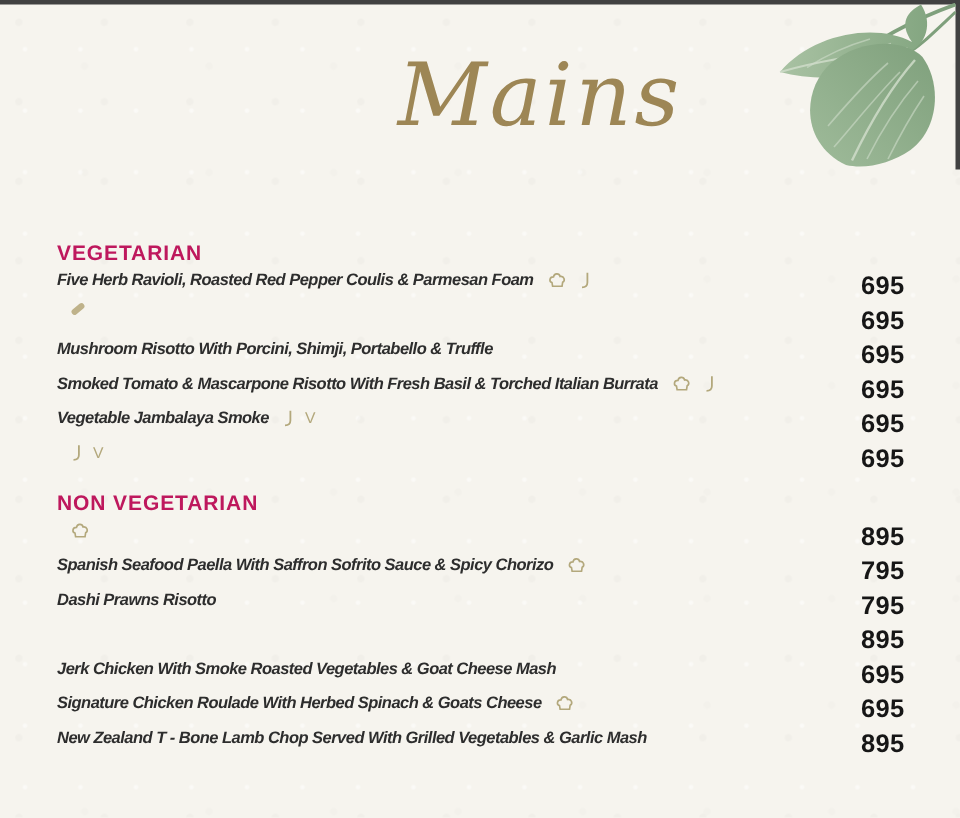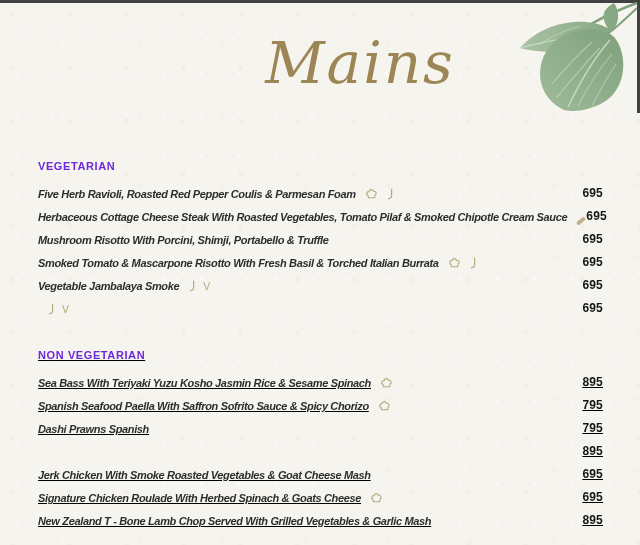--- a/index.html
+++ b/index.html
@@ -16,36 +16,36 @@
   .top-edge{position:absolute;top:0;left:0;width:640px;height:3px;background:#414141;}
   .right-edge{position:absolute;top:0;right:0;width:3px;height:113px;background:#414141;}
   .leaf-wrap{position:absolute;top:2px;right:2px;width:130px;height:110px;}
   .header{position:absolute;top:27px;left:0;width:100%;text-align:center;margin-left:40px;}
   .page-title{
     font-family:"DejaVu Serif", serif;font-style:italic;font-weight:400;
     font-size:58px;line-height:1.25;color:#9d8655;letter-spacing:2px;
   }
   .menu{position:absolute;left:38px;top:160px;width:565px;}
   .section{margin:0;}
-  .section + .section{margin-top:34px;text-decoration:underline;}
+  .section + .section{margin-top:8px;}
   .section-heading{
-    font-size:11px;font-weight:bold;color:#6d28d9;letter-spacing:.6px;
+    font-size:14px;font-weight:bold;color:#be185d;letter-spacing:.6px;
     margin:0 0 5px 0;
   }
-  .row{display:flex;align-items:flex-end;height:23px;}
+  .row{display:flex;align-items:flex-start;height:23px;}
   .item-name{
     font-style:italic;font-weight:bold;font-size:11px;letter-spacing:-0.35px;
     color:#2d2d2d;white-space:nowrap;
   }
   .item-icons{display:flex;align-items:center;gap:7px;margin-left:9px;color:#b3a87c;}
   .item-icons .icon{display:inline-flex;align-items:center;}
   .item-icons .vegan{font-size:10.5px;font-weight:400;font-style:normal;color:#b3a87c;}
   .item-icons .pod{display:inline-block;width:10px;height:4px;border-radius:3px;
     background:#bfb28a;transform:rotate(-40deg);}
-  .item-price{margin-left:auto;font-weight:bold;font-size:12px;color:#161616;letter-spacing:.2px;}
+  .item-price{margin-left:auto;font-weight:bold;font-size:17px;color:#161616;letter-spacing:.2px;}
 </style>
 </head>
 <body>
 
 <div class="top-edge"></div>
 <div class="right-edge"></div>
 
 <div class="leaf-wrap">
   <svg width="130" height="110" viewBox="0 0 130 110">
     <defs>
@@ -87,21 +87,20 @@
             </span>
             <span class="icon">
               <svg width="8" height="12" viewBox="0 0 8 12">
                 <path d="M5.6 0.8 L5.6 7.4 Q5.6 10.6 2 10.6" fill="none" stroke="currentColor" stroke-width="1.2"></path>
               </svg>
             </span>
           </span>
     <span class="item-price">695</span>
   </div>
         <div class="row">
-    <span class="item-name">Herbaceous Cottage Cheese Steak With Roasted Vegetables, Tomato Pilaf &amp; Smoked Chipotle Cream Sauce</span>
     <span class="item-icons">
             <span class="icon">
               <span class="pod"></span>
             </span>
           </span>
     <span class="item-price">695</span>
   </div>
         <div class="row">
     <span class="item-name">Mushroom Risotto With Porcini, Shimji, Portabello &amp; Truffle</span>
     <span class="item-icons"></span>
@@ -145,21 +144,20 @@
             <span class="icon vegan">V</span>
           </span>
     <span class="item-price">695</span>
   </div>
       </div>
   </div>
     <div class="section">
     <h2 class="section-heading">NON VEGETARIAN</h2>
     <div class="section-items">
         <div class="row">
-    <span class="item-name">Sea Bass With Teriyaki Yuzu Kosho Jasmin Rice &amp; Sesame Spinach</span>
     <span class="item-icons">
             <span class="icon">
               <svg width="14" height="12" viewBox="0 0 14 12">
                 <path d="M3 7.4 C0.9 6.8 1.2 3.5 4 3.6 C4.4 1.1 7.8 0.9 8.4 3.3 C11.2 2.8 12 6.1 10.1 7.2 L9.7 9.8 L3.4 9.8 Z" fill="none" stroke="currentColor" stroke-width="1.1"></path>
               </svg>
             </span>
           </span>
     <span class="item-price">895</span>
   </div>
         <div class="row">
@@ -167,21 +165,21 @@
     <span class="item-icons">
             <span class="icon">
               <svg width="14" height="12" viewBox="0 0 14 12">
                 <path d="M3 7.4 C0.9 6.8 1.2 3.5 4 3.6 C4.4 1.1 7.8 0.9 8.4 3.3 C11.2 2.8 12 6.1 10.1 7.2 L9.7 9.8 L3.4 9.8 Z" fill="none" stroke="currentColor" stroke-width="1.1"></path>
               </svg>
             </span>
           </span>
     <span class="item-price">795</span>
   </div>
         <div class="row">
-    <span class="item-name">Dashi Prawns Spanish</span>
+    <span class="item-name">Dashi Prawns Risotto</span>
     <span class="item-icons"></span>
     <span class="item-price">795</span>
   </div>
         <div class="row">
     <span class="item-icons"></span>
     <span class="item-price">895</span>
   </div>
         <div class="row">
     <span class="item-name">Jerk Chicken With Smoke Roasted Vegetables &amp; Goat Cheese Mash</span>
     <span class="item-icons"></span>

